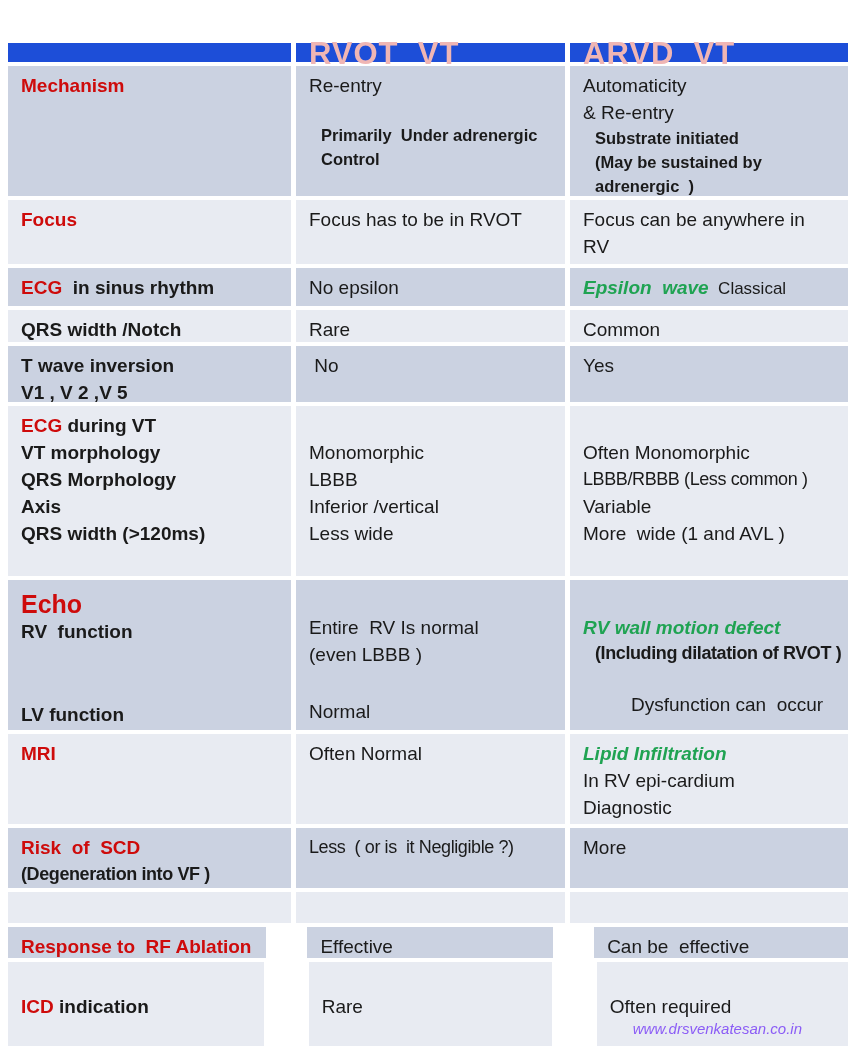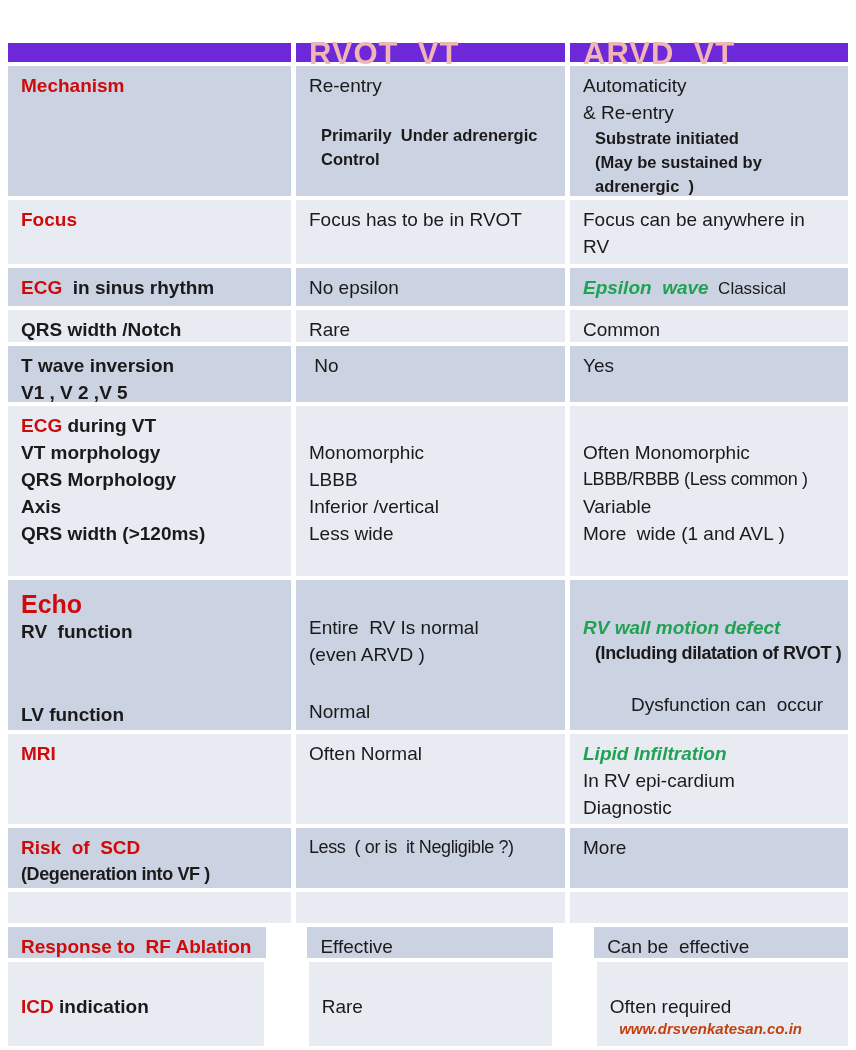--- a/index.html
+++ b/index.html
@@ -12,21 +12,21 @@
   .slide{padding:7px 8px 0 8px;}
   .row{display:flex;gap:5px;margin-bottom:4px;}
   .cell{box-sizing:border-box;padding:6px 8px 4px 13px;}
   .c1{width:283px;}
   .c2{width:269px;}
   .c3{width:278px;}
   .dark .cell{background:#cbd2e1;}
   .light .cell{background:#e8ebf2;}
 
   
-  .hdr .cell{background:#6d28d9;display:flex;align-items:center;margin-top:36px;}
+  .hdr .cell{background:#1d4ed8;display:flex;align-items:center;margin-top:36px;}
   .hdr{height:55px;}
   .hdr-txt{
     color:#f0b6b4;font-size:31px;font-weight:bold;
     letter-spacing:1px;white-space:pre;
   }
 
   .ln{white-space:pre-wrap;line-height:27px;font-size:19px;}
   .b{font-weight:bold;}
   .red{color:#ce0b0b;font-weight:bold;}
   .green{color:#1fa352;font-weight:bold;font-style:italic;}
@@ -52,21 +52,21 @@
   .r-echo .cell{padding-top:10px;}
   .r-icd .cell{padding-top:31px;}
   .gap24{height:24px;}
   .mt24{margin-top:24px;}
   .mt26{margin-top:26px;margin-left:48px;}
   .mt30{margin-top:30px;}
   .mt56{margin-top:56px;}
   .blank-ln{height:27px;}
   .watermark{
     text-align:right;padding-right:38px;margin-top:0px;
-    font-size:15px;font-weight:bold;font-style:italic;color:#c2410c;
+    font-size:15px;font-weight:normal;font-style:italic;color:#8b5cf6;
     line-height:18px;white-space:pre;
   }
 </style>
 </head>
 <body>
 
 <div class="slide">
 
   <div class="row hdr">
     <div class="cell c1"></div>
@@ -172,21 +172,21 @@
   </div>
 
   <div class="row dark r-echo">
     <div class="cell c1">
       <div class="ln red echo-title">Echo</div>
       <div class="ln b">RV  function</div>
       <div class="ln b mt56">LV function</div>
     </div>
     <div class="cell c2">
       <div class="ln mt24">Entire  RV Is normal</div>
-      <div class="ln">(even ARVD )</div>
+      <div class="ln">(even LBBB )</div>
       <div class="ln mt30">Normal</div>
     </div>
     <div class="cell c3">
       <div class="ln green mt24">RV wall motion defect</div>
       <div class="ln sub tight">(Including dilatation of RVOT )</div>
       <div class="ln mt26">Dysfunction can  occur</div>
     </div>
   </div>
 
   <div class="row light r-mri">

